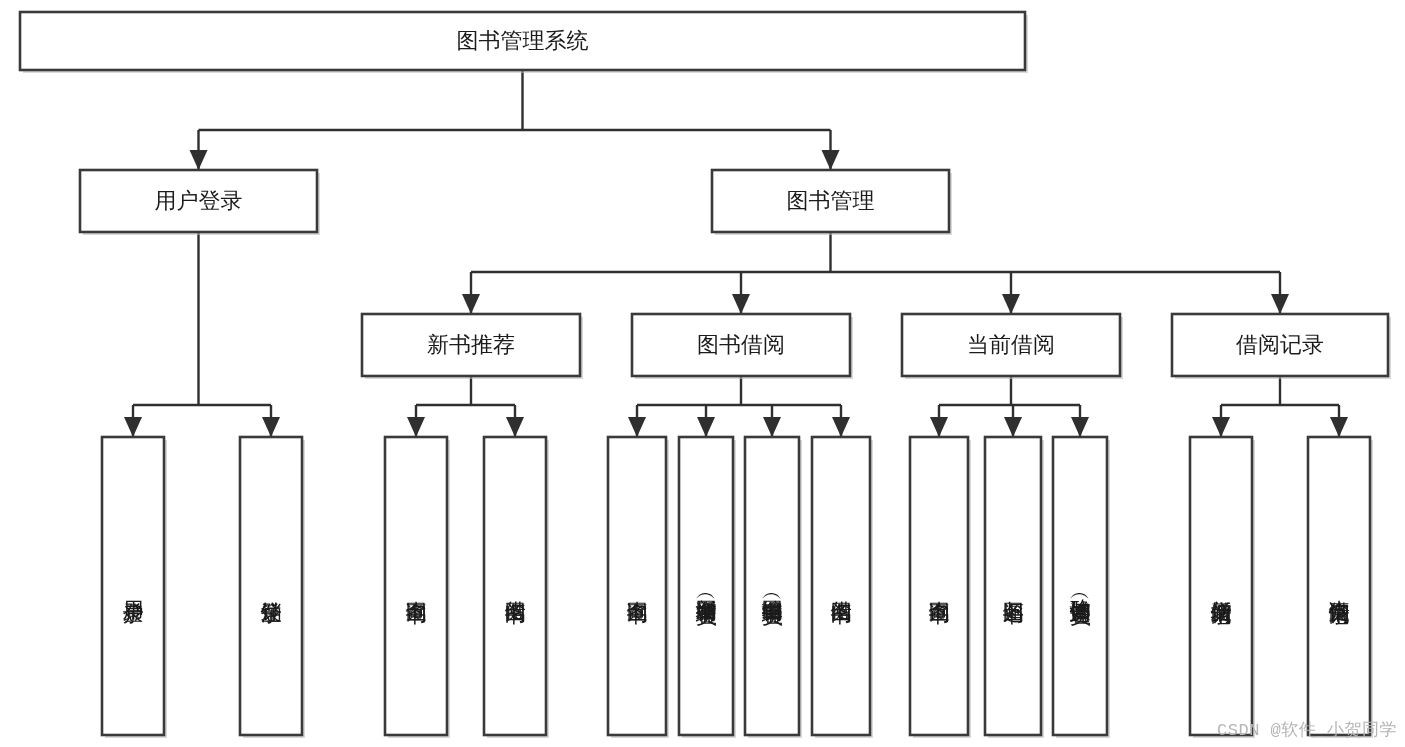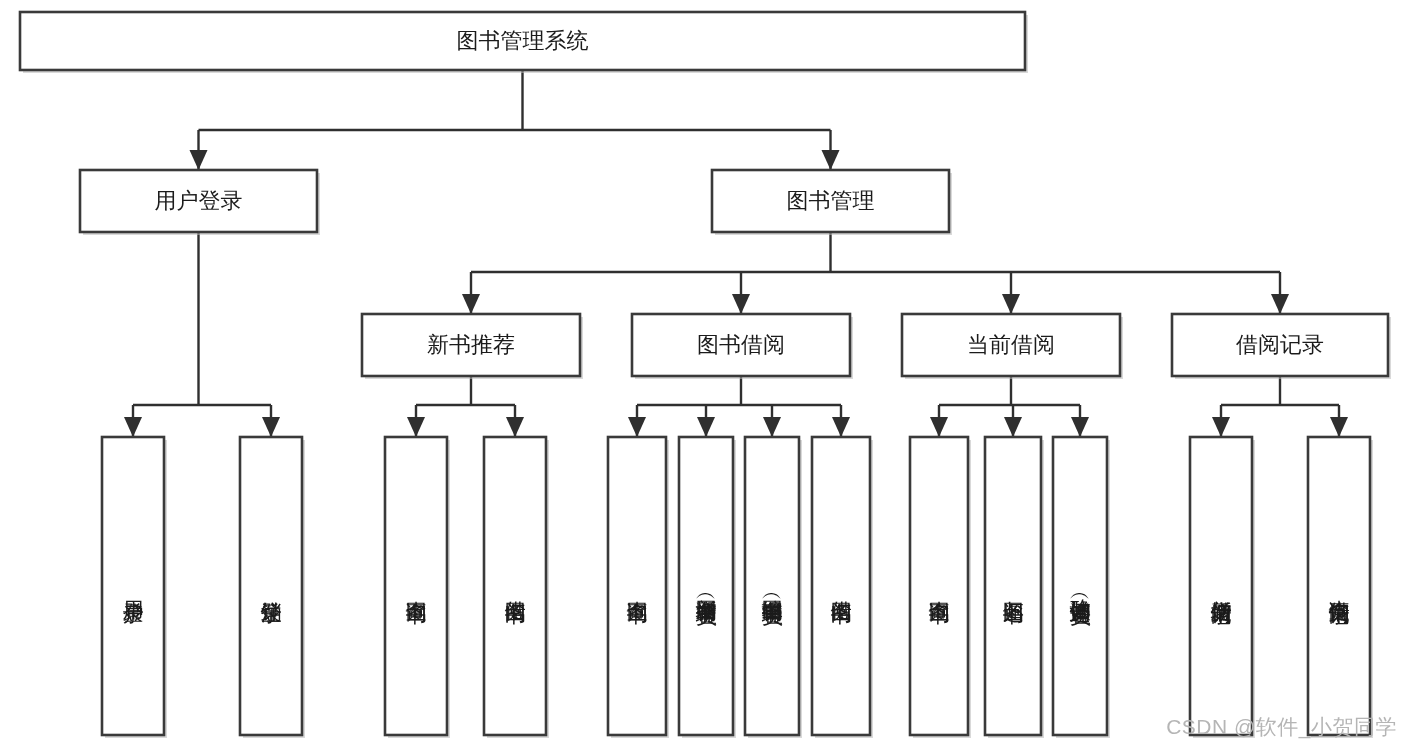--- a/index.html
+++ b/index.html
@@ -77,22 +77,22 @@
     position: absolute;
     box-sizing: border-box;
     display: flex;
     align-items: center;
     justify-content: center;
   }
   #watermark {
     position: absolute;
     right: 8px;
     bottom: 6px;
-    font-family: Liberation Sans, sans-serif;
-    font-size: 21px;
+    font-family: Liberation Mono, monospace;
+    font-size: 17px;
     color: #b5b5b5;
     letter-spacing: 0.5px;
     user-select: none;
     white-space: pre;
   }
 </style>
 </head>
 <body>
 
 <div id="diagram-root">

